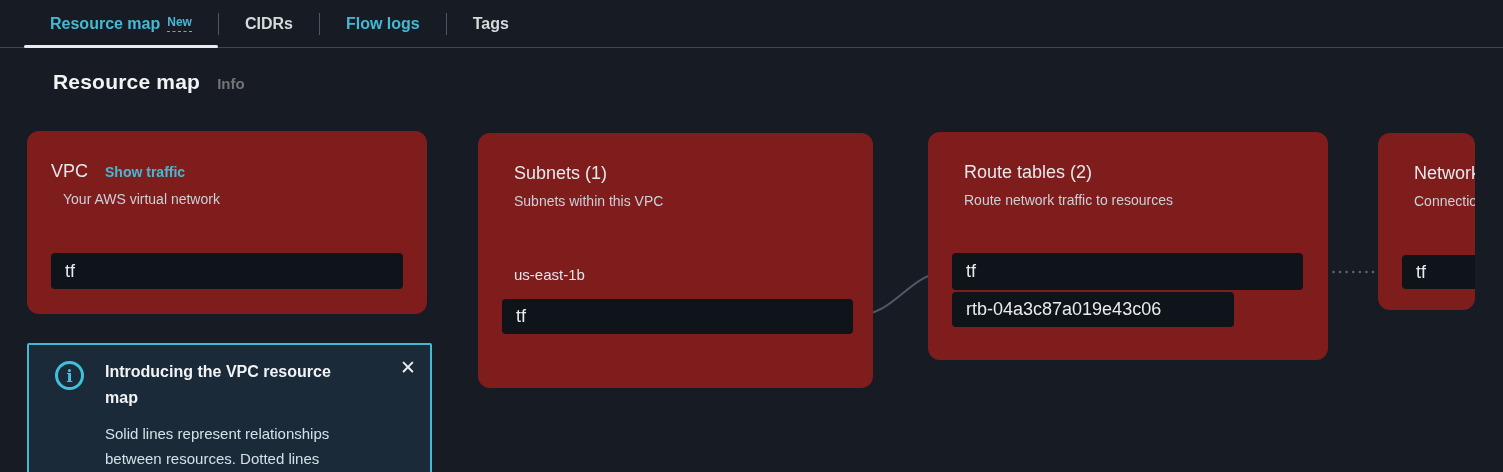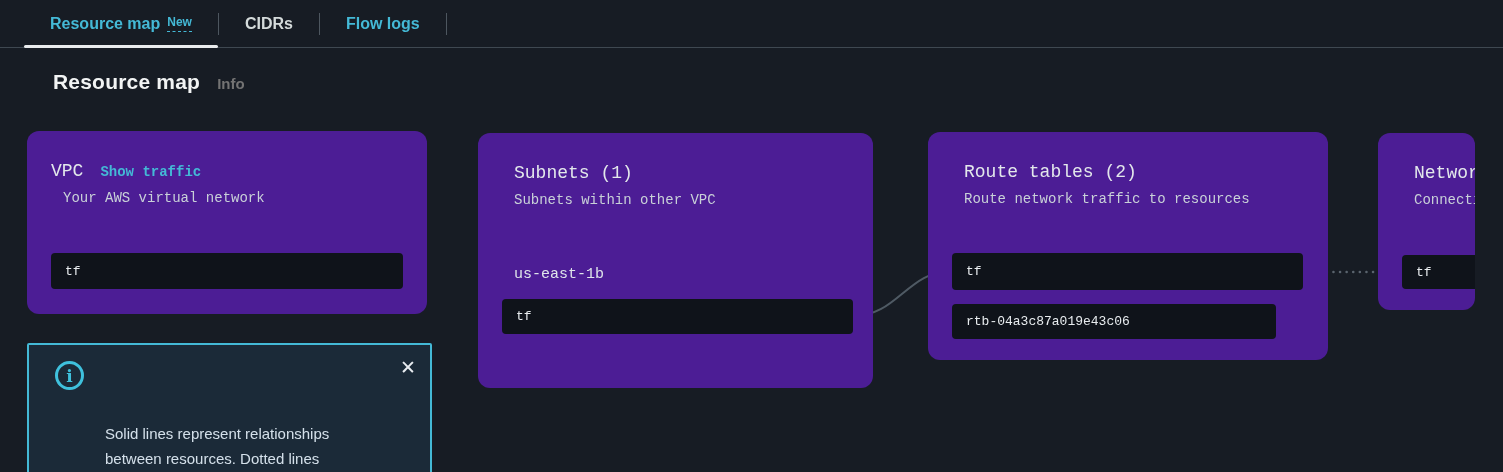--- a/index.html
+++ b/index.html
@@ -42,40 +42,40 @@
   
   .page-head {
     position:absolute; left:53px; top:70px;
     display:flex; align-items:baseline;
   }
   .page-title { font-size:21px; font-weight:bold; color:#f2f4f4; letter-spacing:0.2px; }
   .info-link { font-size:15px; font-weight:bold; color:#737373; margin-left:17px; cursor:pointer; }
 
   
   .card {
-    position:absolute; background:#4c1d95; border-radius:12px; overflow:hidden;font-family:Liberation Mono, monospace;
+    position:absolute; background:#7f1d1d; border-radius:12px; overflow:hidden;
   }
   .card-title-row {
     display:flex; align-items:baseline;
     padding:30px 24px 0 24px;
   }
   .card-title { font-size:18px; color:#e3e8eb; white-space:nowrap; }
   .indent { margin-left:12px; }
   .details-link { font-size:14px; font-weight:bold; color:#44b9d6; margin-left:17px; cursor:pointer; white-space:nowrap; }
   .card-subtitle {
     font-size:14px; color:#c9d1d8; padding:9px 24px 0 36px; white-space:nowrap;
   }
   .zone-label {
     position:absolute; left:36px; font-size:15px; color:#dfe5ea; white-space:nowrap;
   }
   .res-box {
     position:absolute; left:24px;
     background:#0f131a; border-radius:4px;
     display:flex; align-items:center;
-    font-size:13px; color:#e8ecef;
+    font-size:18px; color:#e8ecef;
     padding-left:14px; cursor:pointer; white-space:nowrap;
   }
 
   
   .connector-layer { position:absolute; left:0; top:0; width:1503px; height:472px; pointer-events:none; }
 
   
   .banner {
     position:absolute; left:27px; top:343px; width:405px; height:170px;
     background:#1b2a38; border:2px solid #44b9d6; border-radius:2px;
@@ -110,20 +110,23 @@
   </div>
   <div class="tab-divider"></div>
   <div class="tab">
     <span>CIDRs</span>
   </div>
   <div class="tab-divider"></div>
   <div class="tab hover">
     <span>Flow logs</span>
   </div>
   <div class="tab-divider"></div>
+  <div class="tab">
+    <span>Tags</span>
+  </div>
 </div>
 
 <div class="page-head">
   <span class="page-title">Resource map</span>
   <span class="info-link">Info</span>
 </div>
 
 <svg class="connector-layer" width="1503" height="472" viewBox="0 0 1503 472">
   <path d="M 853 316 C 898 316, 907 271, 952 271" fill="none" stroke="#4f5a64" stroke-width="2"></path>
   <path d="M 1307 272 L 1398 272" fill="none" stroke="#5a646e" stroke-width="2.5" stroke-linecap="round" stroke-dasharray="0.1 6.5"></path>
@@ -137,51 +140,52 @@
   <div class="card-subtitle">Your AWS virtual network</div>
   <div class="res-box" style="top:122px; width:352px; height:36px;">
     <span>tf</span>
   </div>
 </div>
 
 <div class="card" style="left:478px; top:133px; width:395px; height:255px;">
   <div class="card-title-row">
     <span class="card-title indent">Subnets (1)</span>
   </div>
-  <div class="card-subtitle">Subnets within other VPC</div>
+  <div class="card-subtitle">Subnets within this VPC</div>
   <div class="zone-label" style="top:133px;">us-east-1b</div>
   <div class="res-box" style="top:166px; width:351px; height:35px;">
     <span>tf</span>
   </div>
 </div>
 
 <div class="card" style="left:928px; top:132px; width:400px; height:228px;">
   <div class="card-title-row">
     <span class="card-title indent">Route tables (2)</span>
   </div>
   <div class="card-subtitle">Route network traffic to resources</div>
   <div class="res-box" style="top:121px; width:351px; height:37px;">
     <span>tf</span>
   </div>
-  <div class="res-box" style="top:172px; width:324px; height:35px;">
+  <div class="res-box" style="top:160px; width:282px; height:35px;">
     <span>rtb-04a3c87a019e43c06</span>
   </div>
 </div>
 
 <div class="card" style="left:1378px; top:133px; width:97px; height:177px;">
   <div class="card-title-row">
     <span class="card-title indent">Network connections</span>
   </div>
   <div class="card-subtitle">Connections to other networks</div>
   <div class="res-box" style="top:122px; width:351px; height:34px;">
     <span>tf</span>
   </div>
 </div>
 
 <div class="banner">
   <div class="banner-icon">
     <span>i</span>
   </div>
+  <div class="banner-title">Introducing the VPC resource map</div>
   <div class="banner-body">Solid lines represent relationships between resources. Dotted lines represent traffic to networks.</div>
   <div class="banner-close">
     <span>✕</span>
   </div>
 </div>
 
 </body></html>

